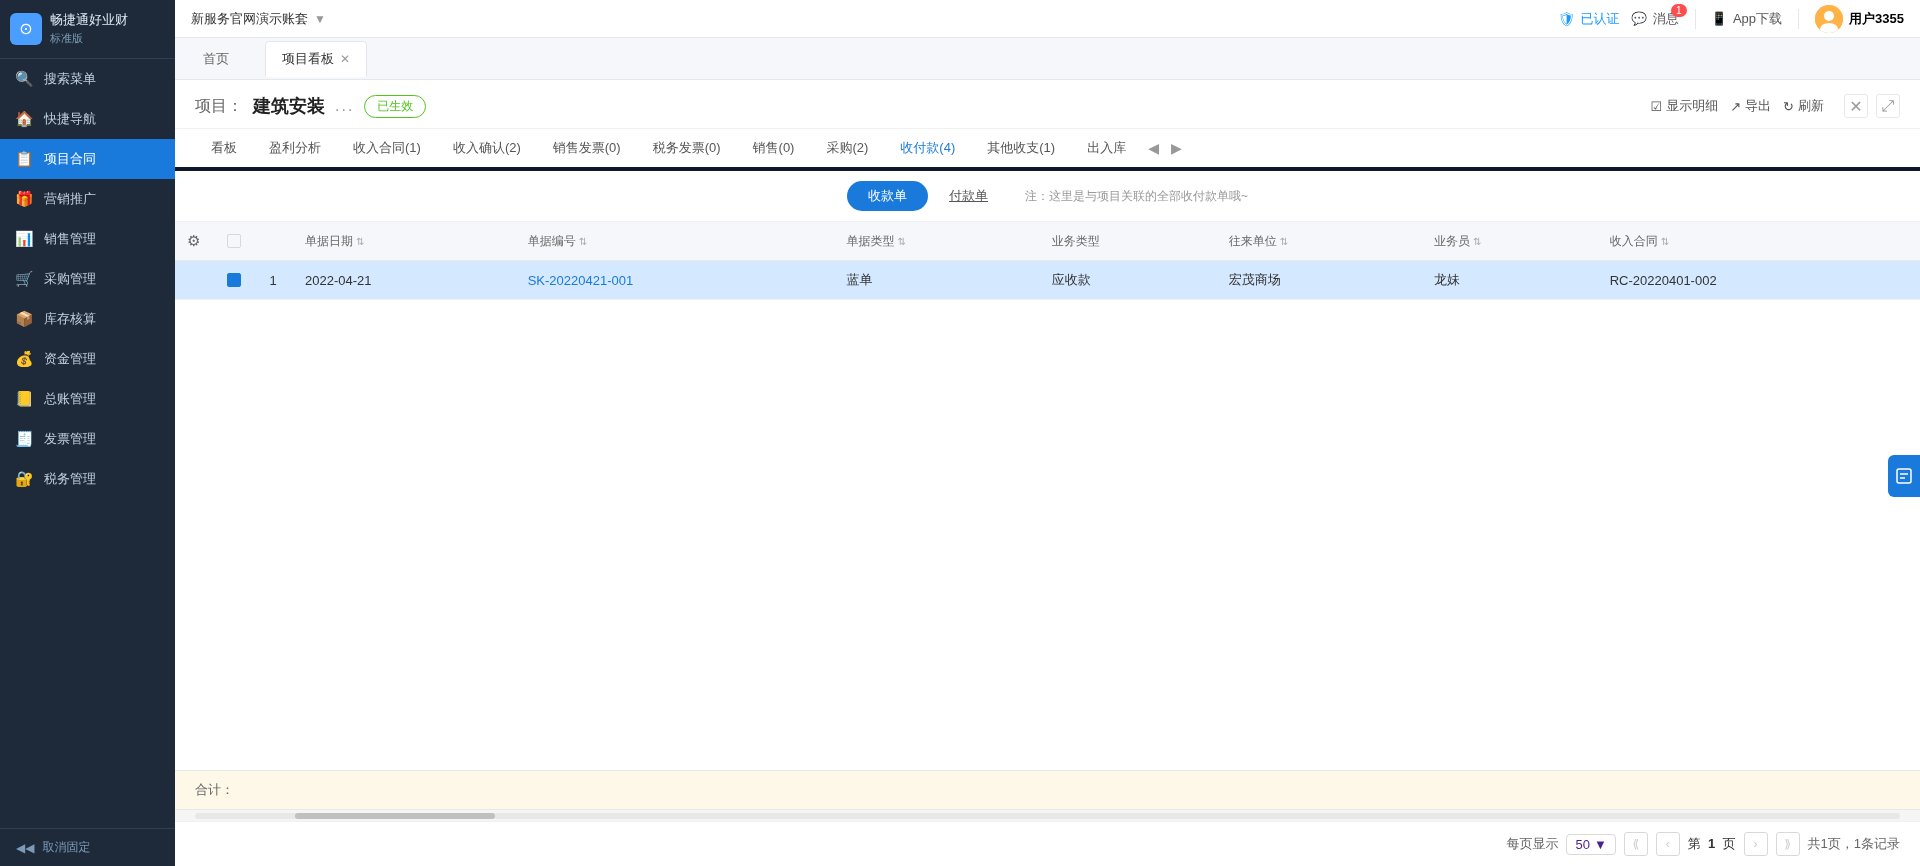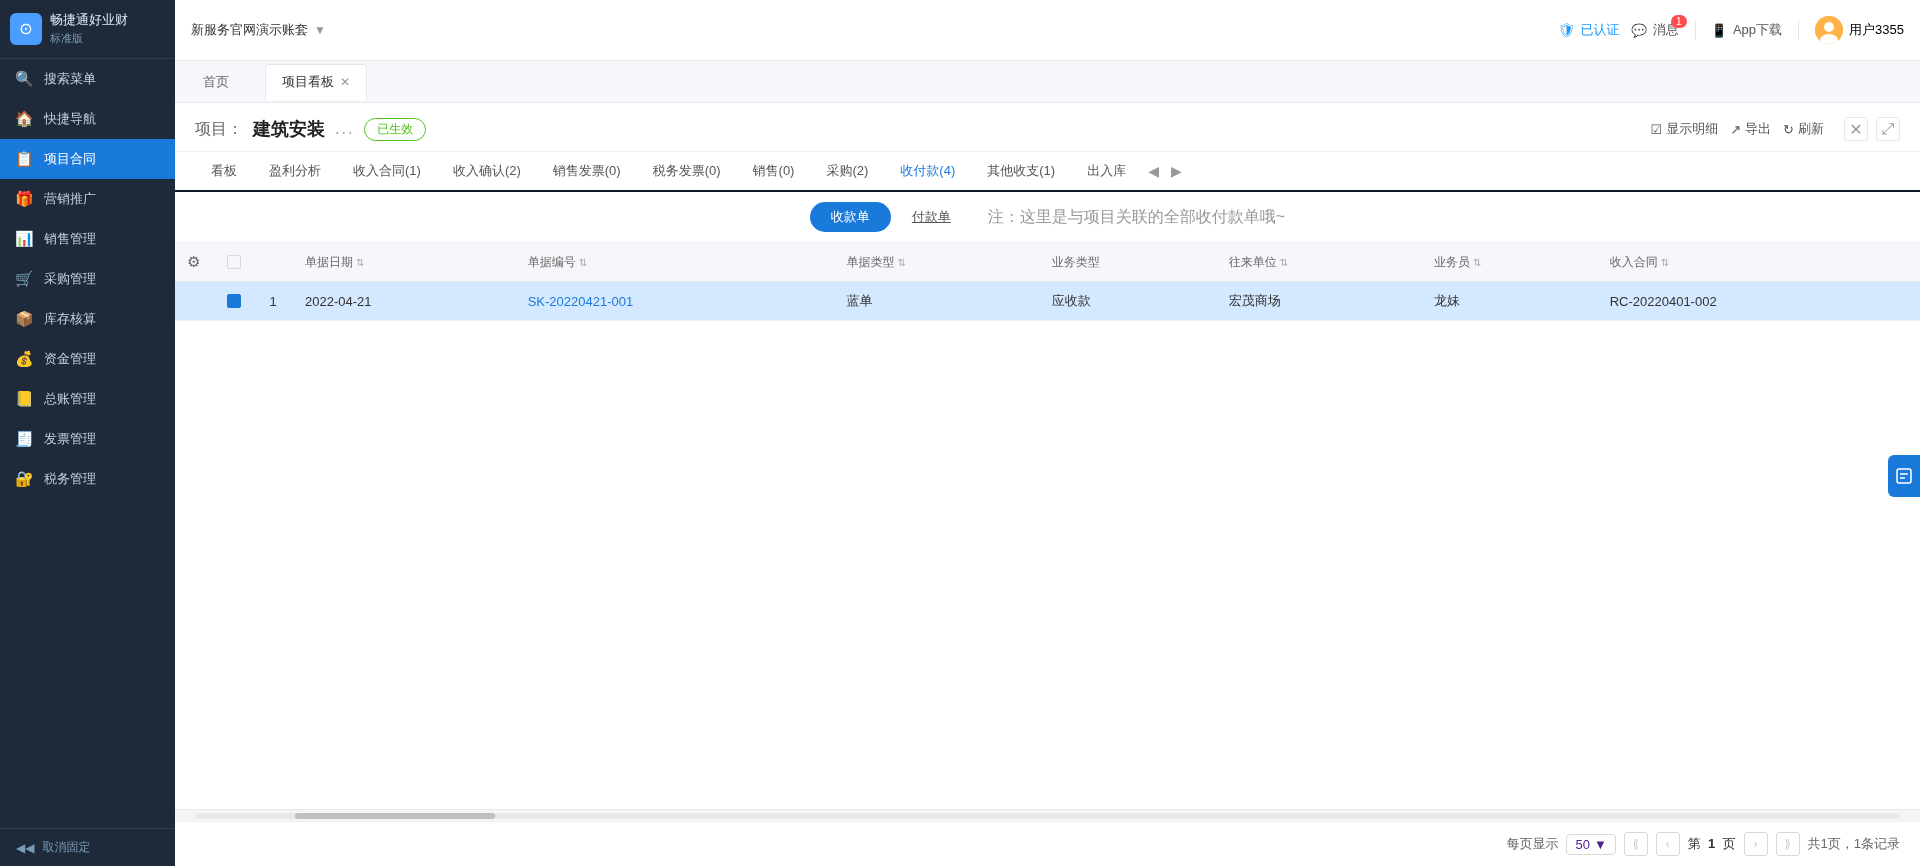--- a/index.html
+++ b/index.html
@@ -16,30 +16,30 @@
     .sidebar-scroll::-webkit-scrollbar-thumb { background: #3a4f66; border-radius: 2px; }
     .sidebar-item { display: flex; align-items: center; gap: 10px; padding: 11px 16px; cursor: pointer; color: #c0d0e0; font-size: 13px; transition: background 0.2s; }
     .sidebar-item.active { background: #1a7adb; color: white; }
     .sidebar-item .icon { width: 18px; height: 18px; display: flex; align-items: center; justify-content: center; flex-shrink: 0; font-size: 15px; }
     .sidebar-footer { padding: 10px 16px; border-top: 1px solid #2d3f54; display: flex; align-items: center; gap: 8px; cursor: pointer; color: #7a9ab5; font-size: 12px; }
 
     
     .main { flex: 1; display: flex; flex-direction: column; background: #f0f2f5; overflow: hidden; }
 
     
-    .topbar { height: 61px; background: white; border-bottom: 1px solid #e4e8ed; display: flex; align-items: center; padding: 12px 16px; gap: 12px; }
+    .topbar { height: 38px; background: white; border-bottom: 1px solid #e4e8ed; display: flex; align-items: center; padding: 12px 16px; gap: 12px; }
     .topbar-account { display: flex; align-items: center; gap: 6px; color: #333; font-size: 13px; flex: 1; }
     .topbar-dropdown { color: #999; font-size: 12px; cursor: pointer; }
     .topbar-cert { display: flex; align-items: center; gap: 5px; color: #1a9aff; font-size: 13px; }
     .topbar-cert-icon { color: #1a9aff; font-size: 14px; }
     .topbar-right { display: flex; align-items: center; gap: 16px; margin-left: auto; }
     .topbar-action { display: flex; align-items: center; gap: 5px; color: #555; cursor: pointer; font-size: 13px; position: relative; }
     .topbar-badge { background: #ff4d4f; color: white; font-size: 10px; border-radius: 8px; padding: 1px 5px; position: absolute; top: -6px; right: -8px; min-width: 16px; text-align: center; }
     .topbar-divider { width: 1px; height: 20px; background: #e4e8ed; }
-    .topbar-user { display: flex; align-items: center; gap: 6px; cursor: pointer; }
+    .topbar-user { display: flex; align-items: center; gap: 6px; cursor: pointer; font-weight: bold; }
     .topbar-avatar { width: 28px; height: 28px; border-radius: 50%; background: #ffb347; display: flex; align-items: center; justify-content: center; overflow: hidden; }
 
     
     .content { flex: 1; display: flex; flex-direction: column; overflow: hidden; background: white; margin: 0; }
 
     
     .tabbar { display: flex; align-items: center; background: #f5f7fa; border-bottom: 1px solid #e4e8ed; padding: 0 12px; height: 42px; gap: 20px; }
     .tab { padding: 8px 16px; cursor: pointer; color: #666; font-size: 13px; border-radius: 4px 4px 0 0; display: flex; align-items: center; gap: 6px; }
     .tab.active { background: white; color: #333; font-weight: 500; border: 1px solid #e4e8ed; border-bottom: 1px solid white; margin-bottom: -1px; }
     .tab-close { color: #999; font-size: 12px; cursor: pointer; }
@@ -51,32 +51,32 @@
     .project-header { display: flex; align-items: center; padding: 14px 20px 10px; border-bottom: 1px solid #f0f0f0; gap: 10px; }
     .project-title { font-size: 18px; font-weight: 700; color: #222; }
     .project-more { color: #999; cursor: pointer; font-size: 16px; letter-spacing: 2px; }
     .project-status { border: 1px solid #52c41a; color: #52c41a; border-radius: 12px; padding: 2px 12px; font-size: 12px; }
     .project-header-right { margin-left: auto; display: flex; align-items: center; gap: 12px; }
     .project-action { display: flex; align-items: center; gap: 4px; color: #555; cursor: pointer; font-size: 13px; }
     .window-controls { display: flex; align-items: center; gap: 8px; margin-left: 8px; }
     .window-ctrl-btn { width: 24px; height: 24px; display: flex; align-items: center; justify-content: center; cursor: pointer; color: #999; font-size: 16px; border: 1px solid #e4e8ed; border-radius: 3px; }
 
     
-    .nav-tabs { display: flex; align-items: center; padding: 0 20px; border-bottom: 2px solid #0f172a; gap: 0; overflow-x: auto; }
+    .nav-tabs { display: flex; align-items: center; padding: 0 20px; border-bottom: 4px solid #0f172a; gap: 0; overflow-x: auto; }
     .nav-tabs::-webkit-scrollbar { height: 0; }
     .nav-tab { padding: 10px 16px; cursor: pointer; color: #555; font-size: 13px; white-space: nowrap; border-bottom: 2px solid transparent; margin-bottom: -2px; }
     .nav-tab.active { color: #1a7adb; border-bottom-color: #1a7adb; font-weight: 500; }
     .nav-arrow { padding: 0 6px; cursor: pointer; color: #999; font-size: 14px; }
 
     
     .sub-tabs { display: flex; align-items: center; gap: 0; padding: 10px 20px; border-bottom: 1px solid #f0f0f0; justify-content: center; }
     .sub-tab-btn { padding: 5px 20px; border-radius: 16px; cursor: pointer; font-size: 13px; border: 1px solid transparent; }
     .sub-tab-btn.active { background: #1a7adb; color: white; }
     .sub-tab-btn.inactive { color: #555; background: transparent; border-color: transparent; text-decoration: underline; }
-    .sub-tab-note { color: #999; font-size: 16px; margin-left: 16px; }
+    .sub-tab-note { color: #999; font-size: 12px; margin-left: 16px; }
 
     
     .table-container { flex: 1; overflow: auto; padding: 0; }
     .data-table { width: 100%; border-collapse: collapse; }
     .data-table th { background: #f5f7fa; color: #666; font-weight: 500; font-size: 12px; padding: 10px 12px; text-align: left; border-bottom: 1px solid #e8e8e8; white-space: nowrap; }
     .data-table td { padding: 10px 12px; border-bottom: 1px solid #f0f0f0; font-size: 13px; color: #333; white-space: nowrap; }
     .data-table tr.selected td { background: #d4e8ff; }
     .col-settings { width: 40px; text-align: center; }
     .col-checkbox { width: 36px; text-align: center; }
     .col-index { width: 40px; text-align: center; }
@@ -380,20 +380,23 @@
                 <span>龙妹</span>
               </td>
               <td>
                 <span>RC-20220401-002</span>
               </td>
             </tr>
           </tbody>
         </table>
       </div>
 
+      <div class="table-total">
+        <span>合计：</span>
+      </div>
 
       <div class="table-scrollbar">
         <div class="scrollbar-track">
           <div class="scrollbar-thumb"></div>
         </div>
       </div>
 
       <div class="pagination">
         <span class="page-label">每页显示</span>
         <div class="page-size-select">

